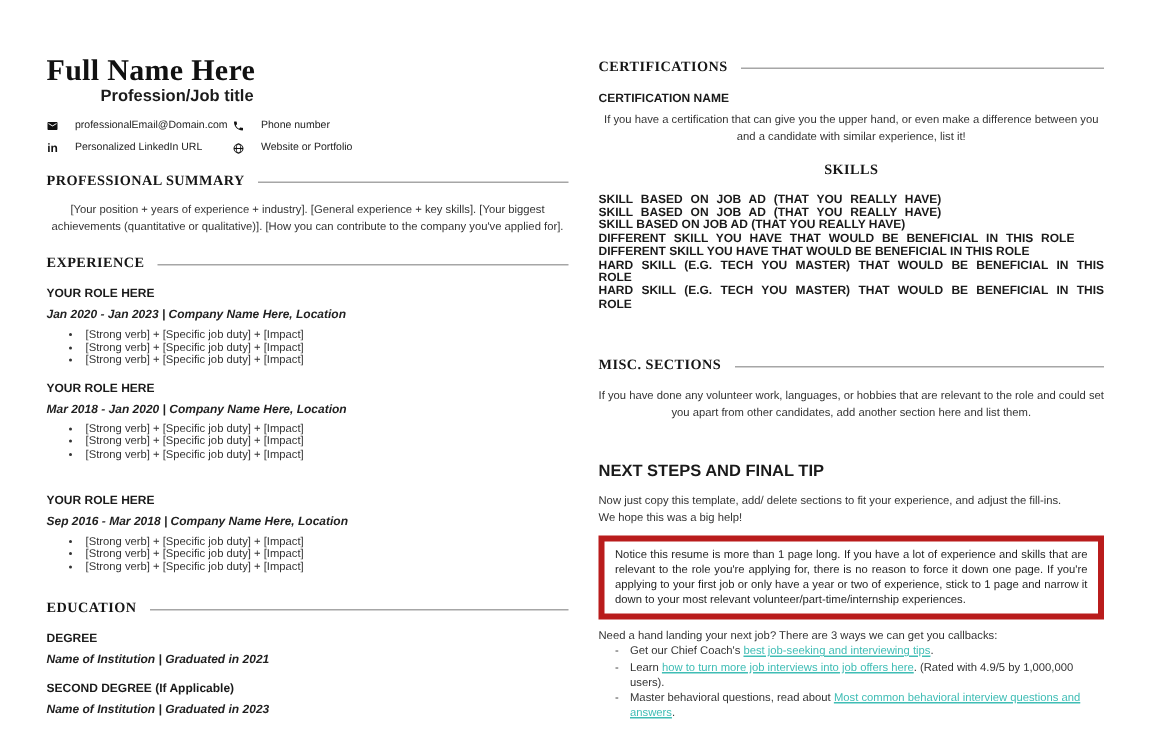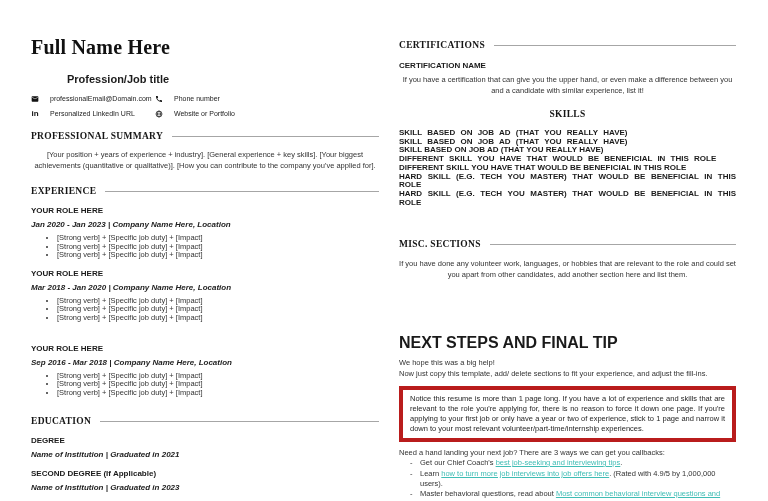--- a/index.html
+++ b/index.html
@@ -9,21 +9,21 @@
     font-family:"Liberation Sans", sans-serif;
     color:#2b2b2b;
     -webkit-font-smoothing:antialiased;
   }
   .page { position:relative; width:768px; height:501px; background:#fff; }
   .col-left  { position:absolute; left:31px;  top:36px; width:348px; }
   .col-right { position:absolute; left:399px; top:40px; width:337px; }
 
   
   .name { font-family:"Liberation Serif", serif; font-weight:bold; font-size:20px; line-height:22px; color:#111; letter-spacing:.2px; }
-  .jobtitle { font-size:11px; font-weight:bold; color:#1c1c1c; margin-top:15px; line-height:13px;padding-left:36px; }
+  .jobtitle { font-size:11px; font-weight:bold; color:#1c1c1c; margin-top:0; line-height:13px;padding-left:36px; }
   .contact { display:grid; grid-template-columns:124px auto; row-gap:6px; margin-top:8px; font-size:7px; line-height:9px; color:#222; }
   .citem { display:flex; align-items:center; gap:11px; white-space:nowrap; }
   .cic { width:8px; height:8px; flex:0 0 8px; display:inline-flex; align-items:center; justify-content:center; }
   .cic svg { width:8px; height:8px; display:block; }
   .in-glyph { font-weight:bold; font-size:8px; line-height:8px; color:#111; }
 
   
   .sec { display:flex; align-items:center; font-family:"Liberation Serif", serif; font-weight:bold; font-size:9.5px; line-height:11px; color:#161616; letter-spacing:.3px; }
   .sec .rule { flex:1; height:1px; background:#a6a6a6; margin-left:9px; }
 
@@ -56,21 +56,21 @@
   .mt-skl { margin-top:13px;flex-direction:column; }
   .skills { margin-top:9px; }
   .skill { font-size:8px; font-weight:bold; color:#1a1a1a; line-height:8.7px; text-align:justify; }
   .skill.sp { word-spacing:3px; }
   .skill.wr { word-spacing:1.6px; }
 
   .mt-msc { margin-top:32px; }
   .msc-body { margin-top:9px; }
 
   
-  .ns-title { font-size:16px; font-weight:bold; color:#1a1a1a; margin-top:56px; line-height:14px; }
+  .ns-title { font-size:11px; font-weight:bold; color:#1a1a1a; margin-top:27px; line-height:14px; }
   .ns-para { margin-top:8px; font-size:7.5px; line-height:10.5px; color:#333; }
   .tip-box { margin-top:7px; border:4px solid #b91c1c; padding:4px 7px; font-size:7.5px; font-weight:normal; line-height:9.8px; color:#1f1f1f; text-align:justify; }
   .callbacks { margin-top:6px; font-size:7.5px; line-height:10px; color:#333; }
   .cb-item { display:flex; margin-top:0.5px; padding-left:11px; }
   .cb-dash { width:10px; flex:0 0 10px; }
   .cb-link { color:#3fbdb5; text-decoration:underline; cursor:pointer; }
 </style>
 </head>
 <body>
 
@@ -195,22 +195,22 @@
     </div>
 
     <div class="sec mt-msc">
       <span>MISC. SECTIONS</span>
       <span class="rule"></span>
     </div>
     <div class="body-text msc-body">If you have done any volunteer work, languages, or hobbies that are relevant to the role and could set you apart from other candidates, add another section here and list them.</div>
 
     <div class="ns-title">NEXT STEPS AND FINAL TIP</div>
     <div class="ns-para">
+      <div>Now just copy this template, add/ delete sections to fit your experience, and adjust the fill-ins.</div>
       <div>We hope this was a big help!</div>
-      <div>Now just copy this template, add/ delete sections to fit your experience, and adjust the fill-ins.</div>
     </div>
 
     <div class="tip-box">Notice this resume is more than 1 page long. If you have a lot of experience and skills that are relevant to the role you're applying for, there is no reason to force it down one page. If you're applying to your first job or only have a year or two of experience, stick to 1 page and narrow it down to your most relevant volunteer/part-time/internship experiences.</div>
 
     <div class="callbacks">
       <div>Need a hand landing your next job? There are 3 ways we can get you callbacks:</div>
 
       <div class="cb-item">
         <span class="cb-dash">-</span>
         <span><span>Get our Chief Coach's </span><a class="cb-link">best job-seeking and interviewing tips</a><span>.</span></span>

